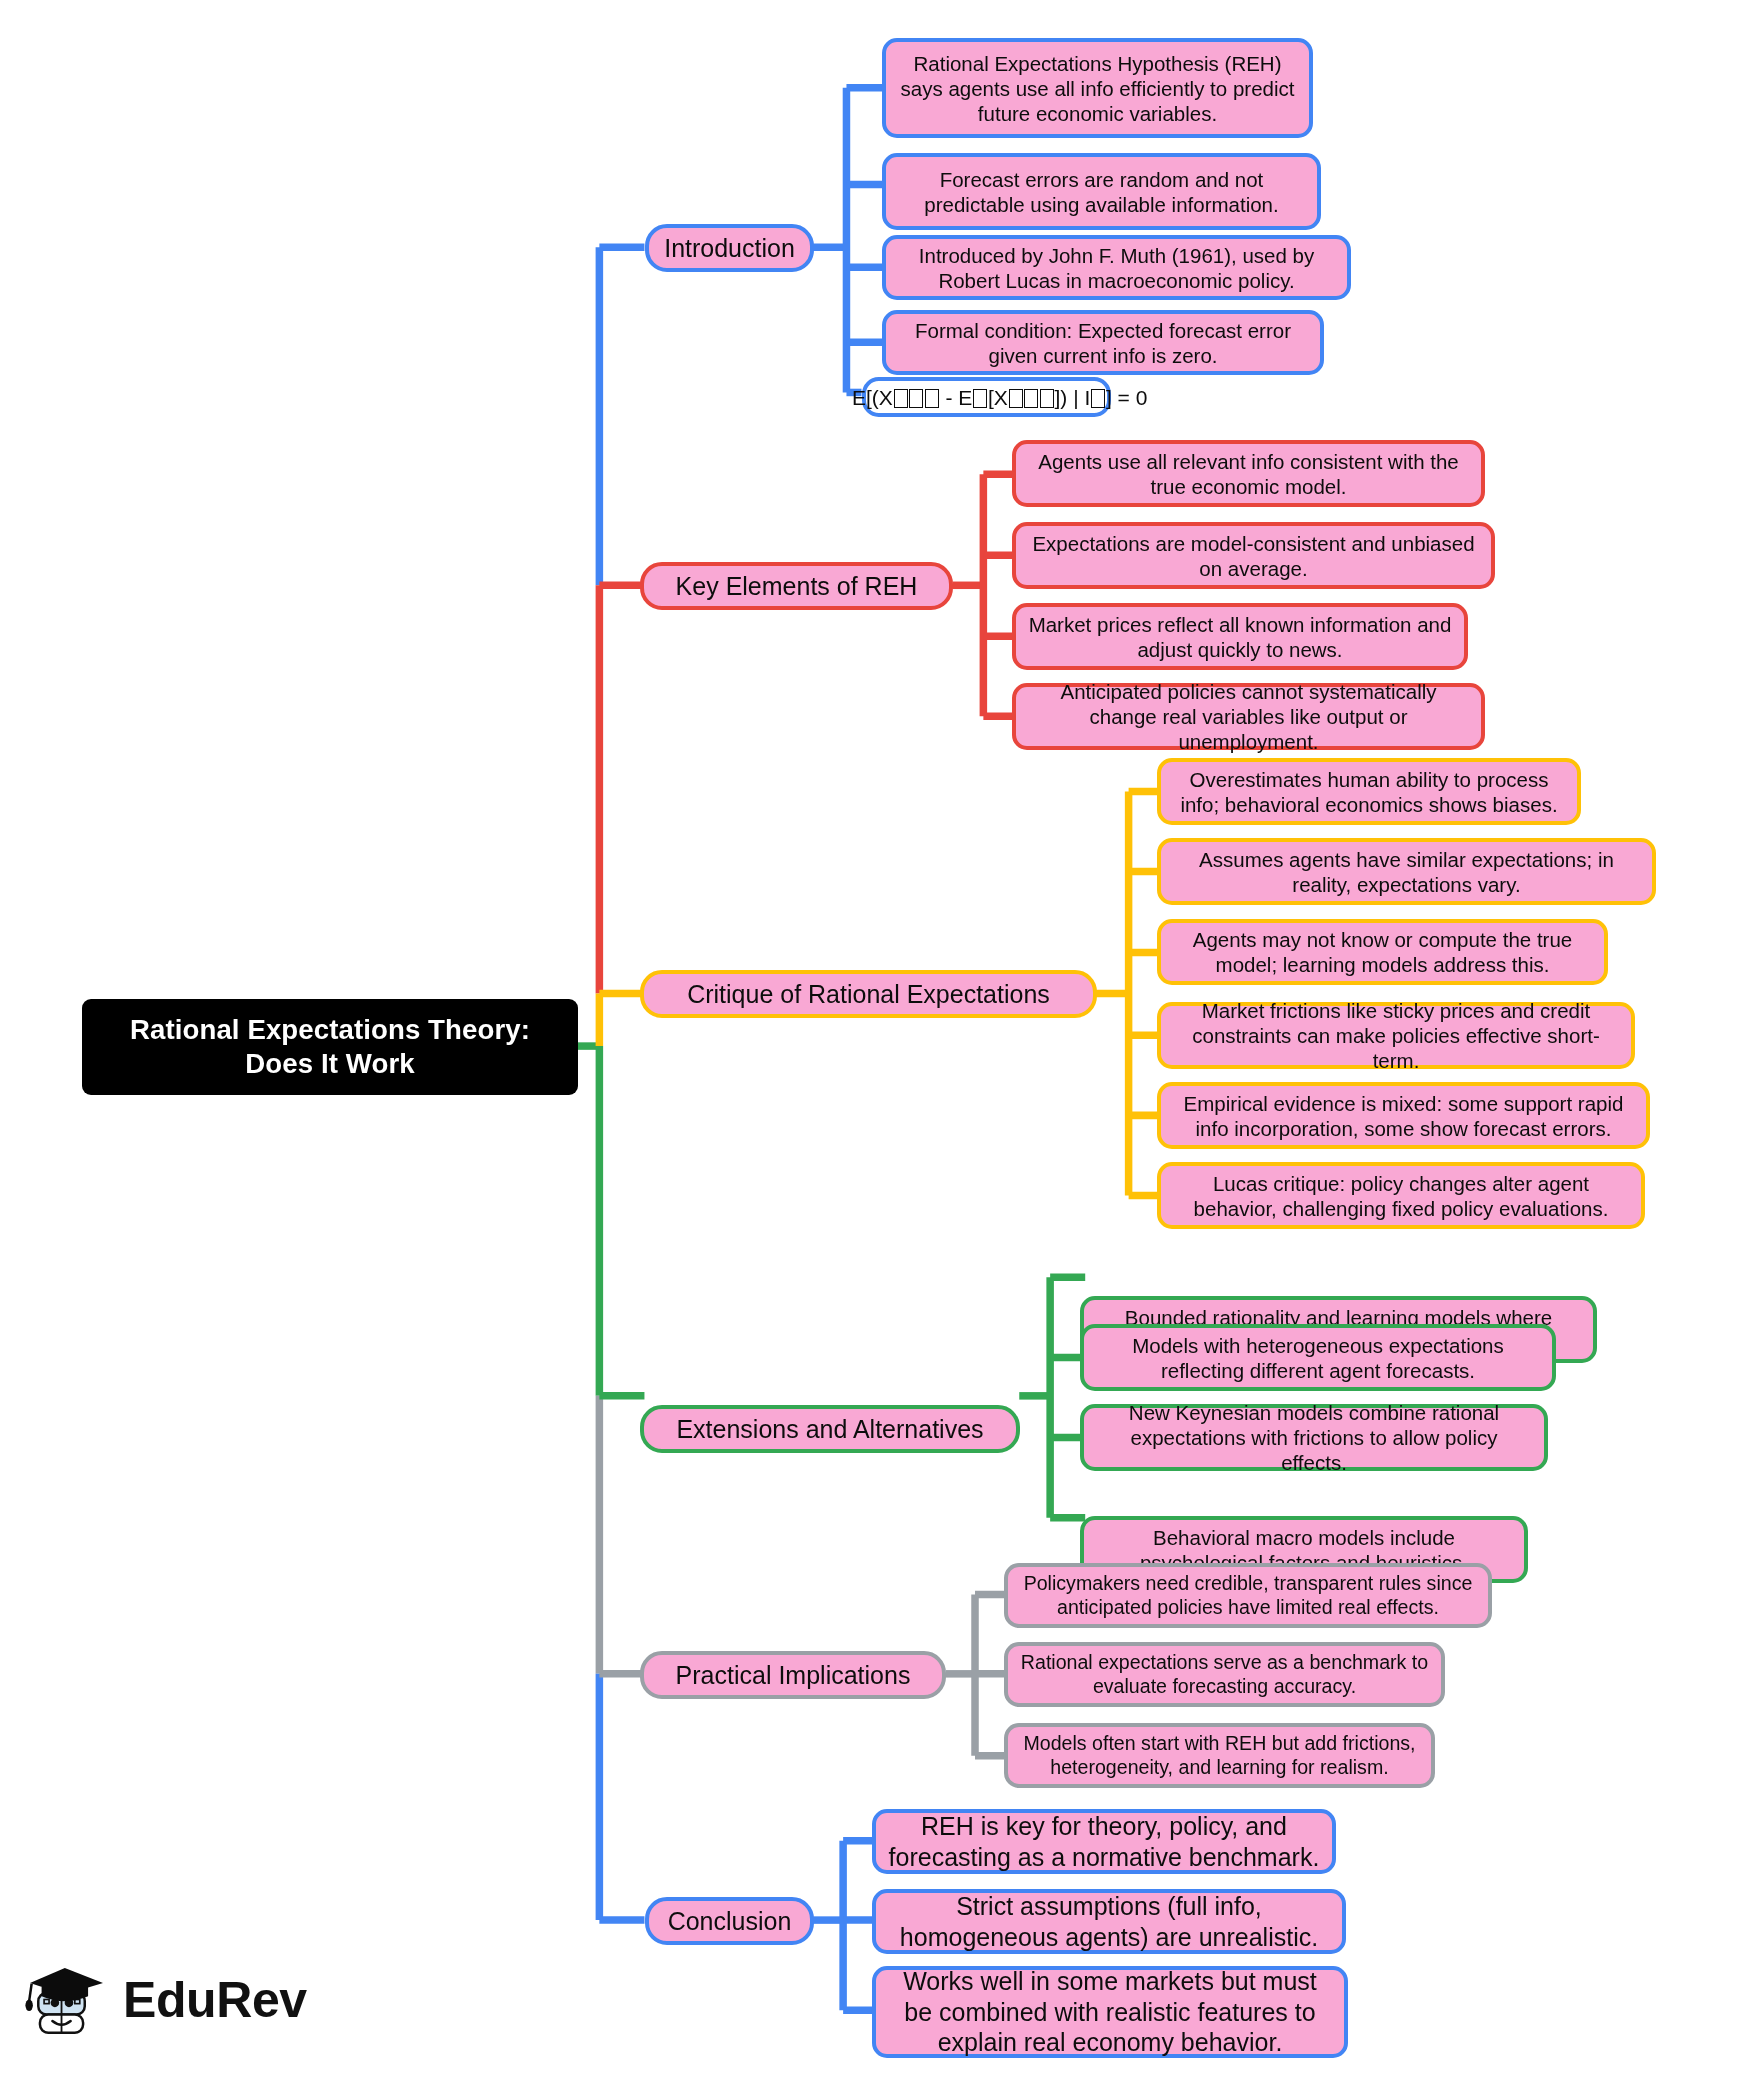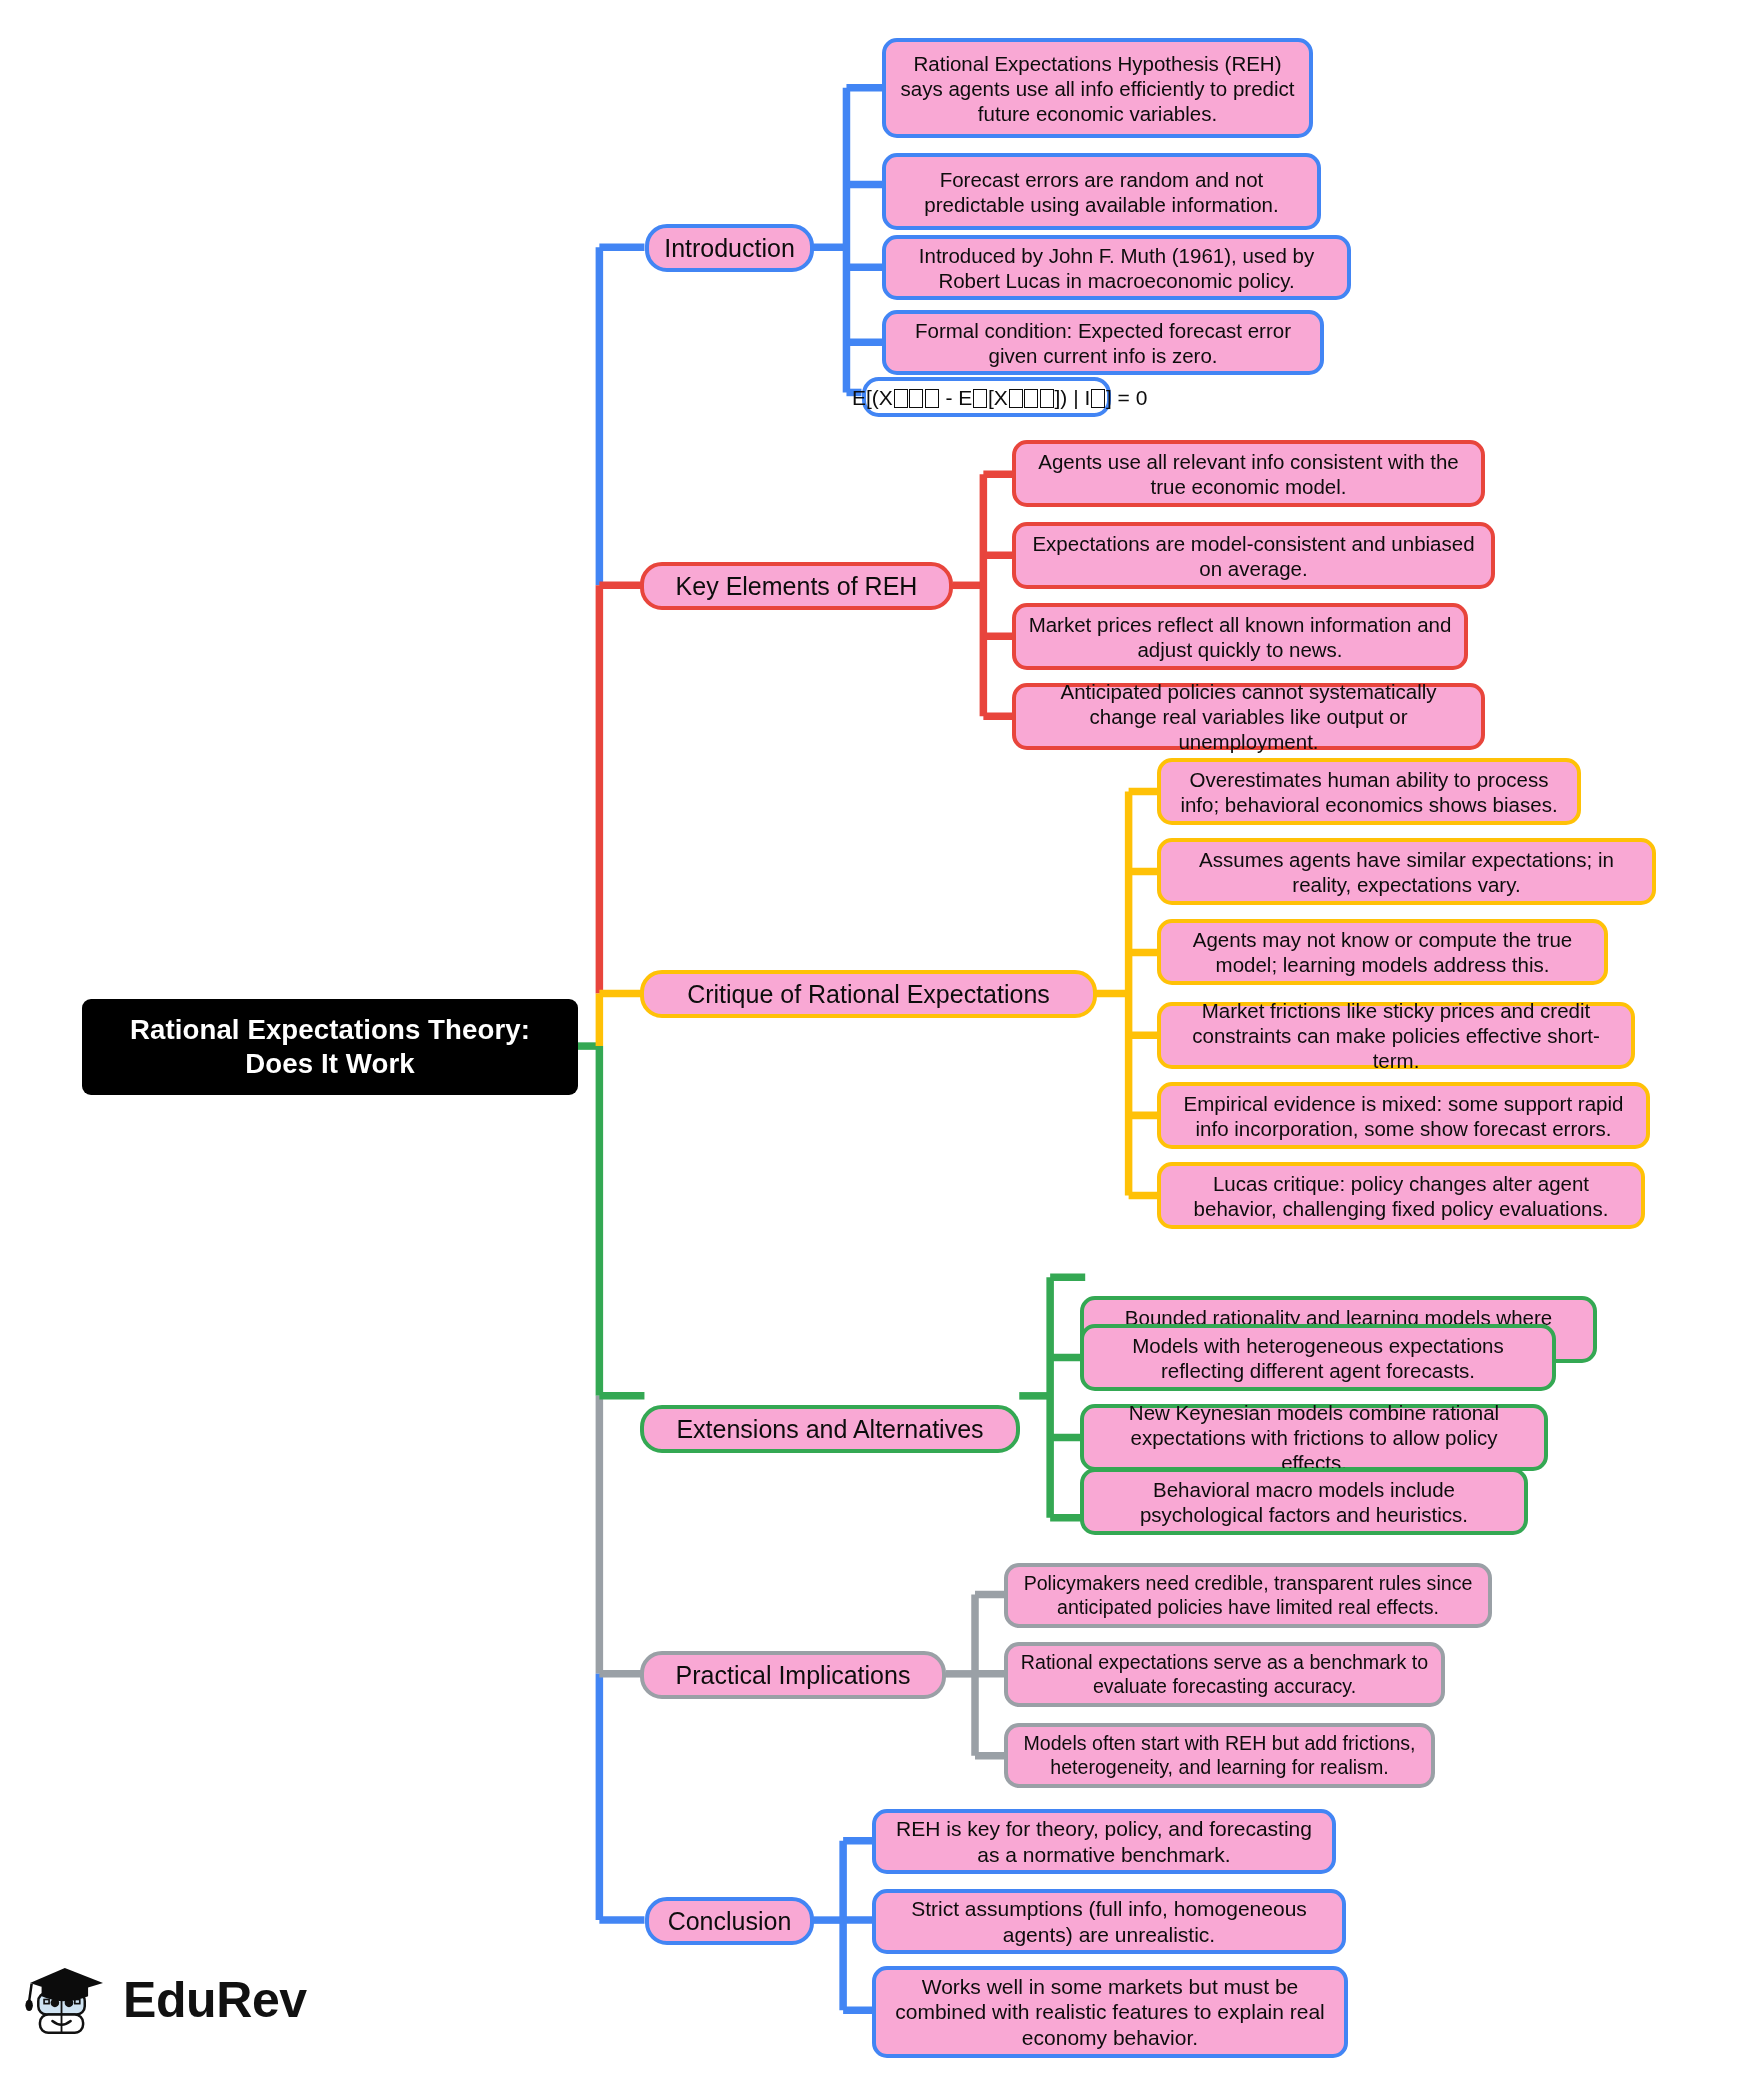--- a/index.html
+++ b/index.html
@@ -56,21 +56,21 @@
   }
 
   .leaf {
     border-width: 4.2px;
     border-radius: 15px;
     font-size: 20.5px;
     padding: 6.7px 11.7px;
   }
 
   .leaf.gray-leaf { font-size: 19.6px; }
-  .leaf.blue2-leaf { font-size: 21px; }
+  .leaf.blue2-leaf { font-size: 25px; }
 
   .formula {
     position: absolute;
     font-size: 21px;
     color: #0d0d0d;
     white-space: nowrap;
     z-index: 4;
   }
   .formula .ghost {
     display: inline-block;
@@ -254,21 +254,21 @@
 
   <div class="node leaf" style="left:1080px; top:1296px; width:517px; height:67px; border-color:#34A853;">
     <span>Bounded rationality and learning models where agents update beliefs gradually.</span>
   </div>
   <div class="node leaf" style="left:1080px; top:1324px; width:476px; height:67px; border-color:#34A853;">
     <span>Models with heterogeneous expectations reflecting different agent forecasts.</span>
   </div>
   <div class="node leaf" style="left:1080px; top:1404px; width:468px; height:67px; border-color:#34A853;">
     <span>New Keynesian models combine rational expectations with frictions to allow policy effects.</span>
   </div>
-  <div class="node leaf" style="left:1080px; top:1468px; width:448px; height:67px; border-color:#34A853;">
+  <div class="node leaf" style="left:1080px; top:1516px; width:448px; height:67px; border-color:#34A853;">
     <span>Behavioral macro models include psychological factors and heuristics.</span>
   </div>
 
   <div class="node leaf gray-leaf" style="left:1004px; top:1563px; width:488px; height:65px; border-color:#9AA0A6;">
     <span>Policymakers need credible, transparent rules since anticipated policies have limited real effects.</span>
   </div>
   <div class="node leaf gray-leaf" style="left:1004px; top:1642px; width:441px; height:65px; border-color:#9AA0A6;">
     <span>Rational expectations serve as a benchmark to evaluate forecasting accuracy.</span>
   </div>
   <div class="node leaf gray-leaf" style="left:1004px; top:1723px; width:431px; height:65px; border-color:#9AA0A6;">

